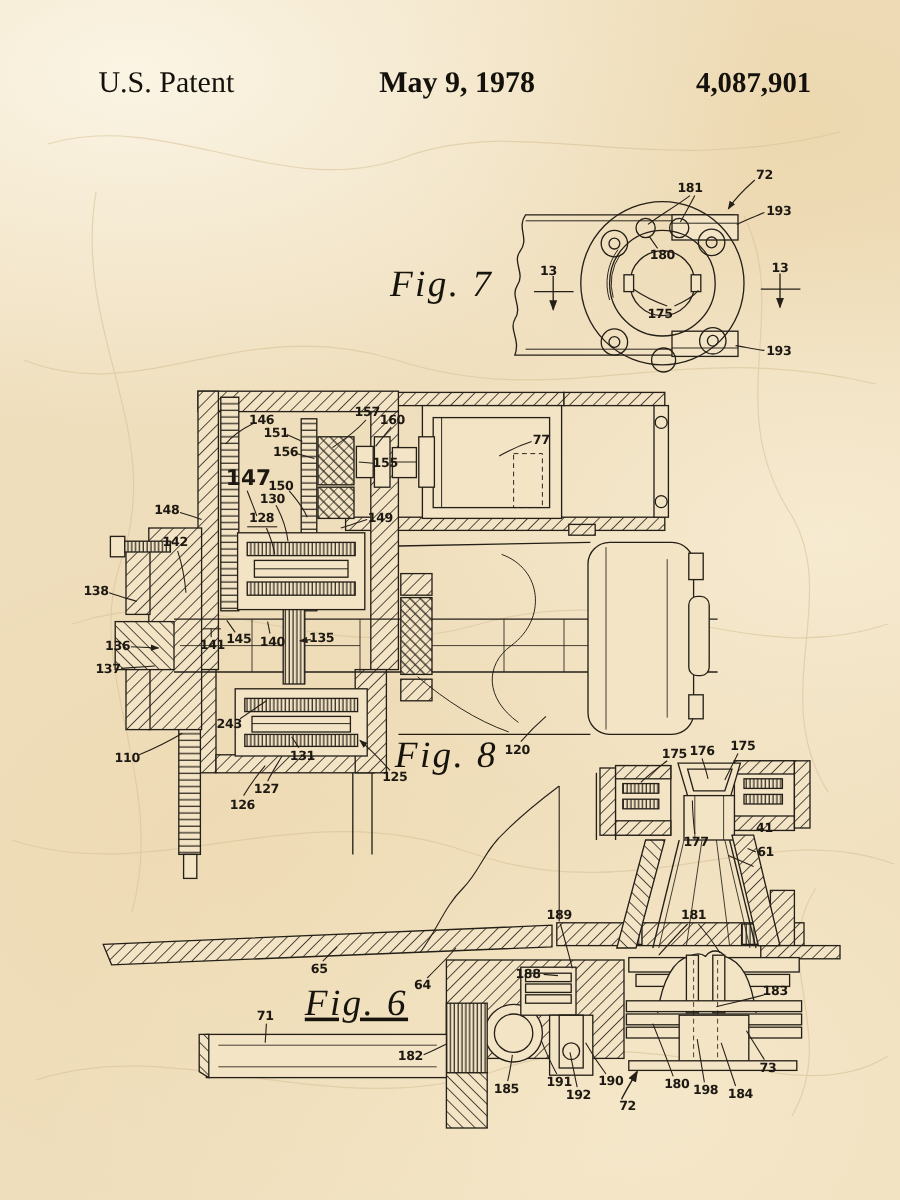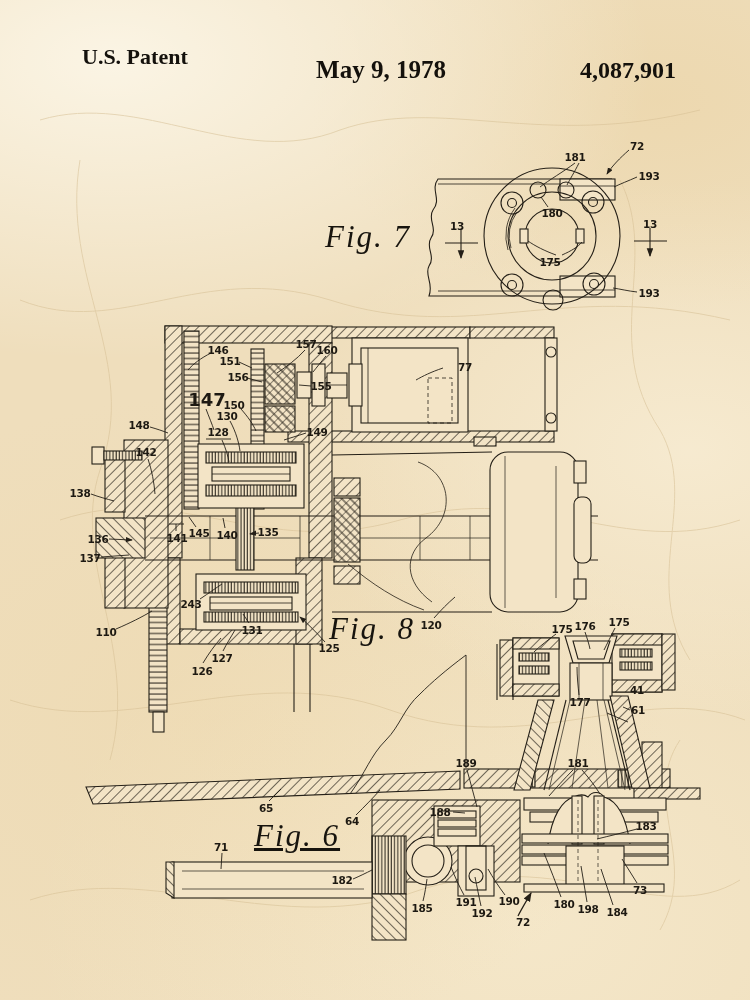--- a/index.html
+++ b/index.html
@@ -6,21 +6,21 @@
   body{width:750px;height:1000px;overflow:hidden;font-family:"Liberation Serif",serif;}
   .page{position:relative;width:750px;height:1000px;
     background:
       radial-gradient(900px 500px at 15% 6%, rgba(255,252,242,.75), rgba(255,252,242,0) 60%),
       radial-gradient(500px 300px at 88% 10%, rgba(233,207,156,.40), transparent 70%),
       radial-gradient(620px 420px at 92% 45%, rgba(252,244,224,.55), transparent 65%),
       radial-gradient(700px 500px at 28% 72%, rgba(236,213,166,.35), transparent 65%),
       radial-gradient(820px 620px at 70% 92%, rgba(250,240,214,.5), transparent 60%),
       #efdebc;}
   .hdr{position:absolute;color:#14110c;white-space:nowrap;}
-  .hdr-left{left:82px;top:44px;font-weight:bold;font-size:22px;}
+  .hdr-left{left:82px;top:56px;font-weight:normal;font-size:25px;}
   .hdr-center{left:381px;top:56px;transform:translateX(-50%);font-weight:bold;font-size:25px;}
   .hdr-right{left:676px;top:57px;transform:translateX(-100%);font-weight:bold;font-size:24px;}
   .hdr-sub{left:374px;top:90px;transform:translateX(-50%);font-weight:bold;font-style:italic;font-size:14.5px;}
   .fig-caption{position:absolute;transform:translate(-50%,-50%);font-style:italic;
     font-size:31px;color:#17140e;letter-spacing:2px;white-space:nowrap;}
   #labels-layer{position:absolute;left:0;top:0;width:750px;height:1000px;pointer-events:none;}
   .ref-label{position:absolute;transform:translate(-50%,-50%);
     font-family:"DejaVu Sans",sans-serif;font-weight:bold;font-size:10.5px;
     color:#1d1912;white-space:nowrap;letter-spacing:-0.3px;}
   .ref-label.big{font-size:18px;letter-spacing:0;}
@@ -354,21 +354,21 @@
       <div class="ref-label" style="left: 457px; top: 226px;">13</div>
       <div class="ref-label" style="left: 650px; top: 224px;">13</div>
       <div class="ref-label" style="left: 550px; top: 262px;">175</div>
       <div class="ref-label" style="left: 649px; top: 293px;">193</div>
       <div class="ref-label" style="left: 218px; top: 350px;">146</div>
       <div class="ref-label" style="left: 230px; top: 361px;">151</div>
       <div class="ref-label" style="left: 238px; top: 377px;">156</div>
       <div class="ref-label" style="left: 306px; top: 344px;">157</div>
       <div class="ref-label" style="left: 327px; top: 350px;">160</div>
       <div class="ref-label" style="left: 321px; top: 386px;">155</div>
-      <div class="ref-label" style="left: 465px; top: 367px; text-align: right;">77</div>
+      <div class="ref-label" style="left: 451px; top: 367px; text-align: right;">77</div>
       <div class="ref-label big" style="left: 207px; top: 399px; text-align: right;">147</div>
       <div class="ref-label" style="left: 234px; top: 405px;">150</div>
       <div class="ref-label" style="left: 227px; top: 416px;">130</div>
       <div class="ref-label" style="left: 218px; top: 432px; text-align: right;">128</div>
       <div class="ref-label" style="left: 139px; top: 425px;">148</div>
       <div class="ref-label" style="left: 317px; top: 432px;">149</div>
       <div class="ref-label" style="left: 146px; top: 452px;">142</div>
       <div class="ref-label" style="left: 80px; top: 493px;">138</div>
       <div class="ref-label" style="left: 98px; top: 539px;">136</div>
       <div class="ref-label" style="left: 90px; top: 558px;">137</div>

